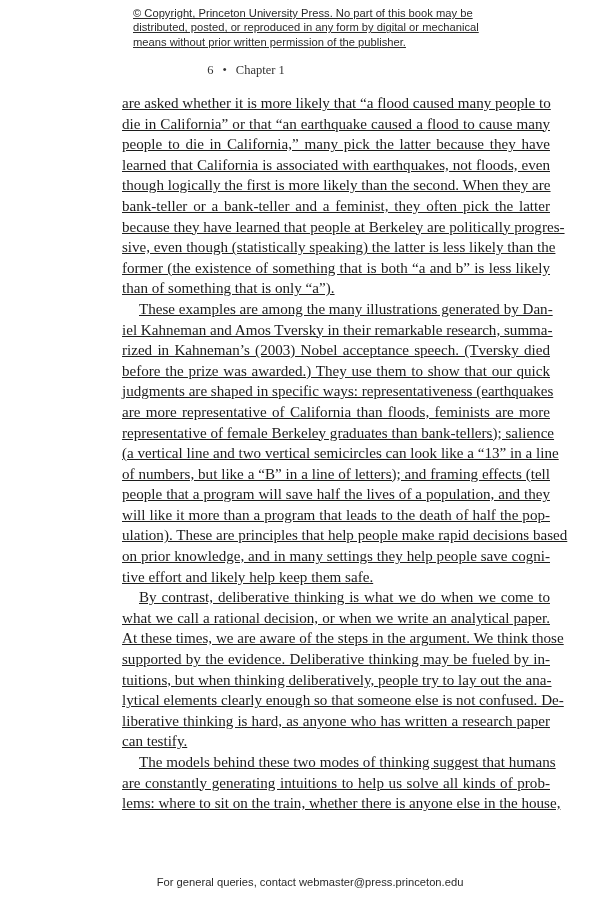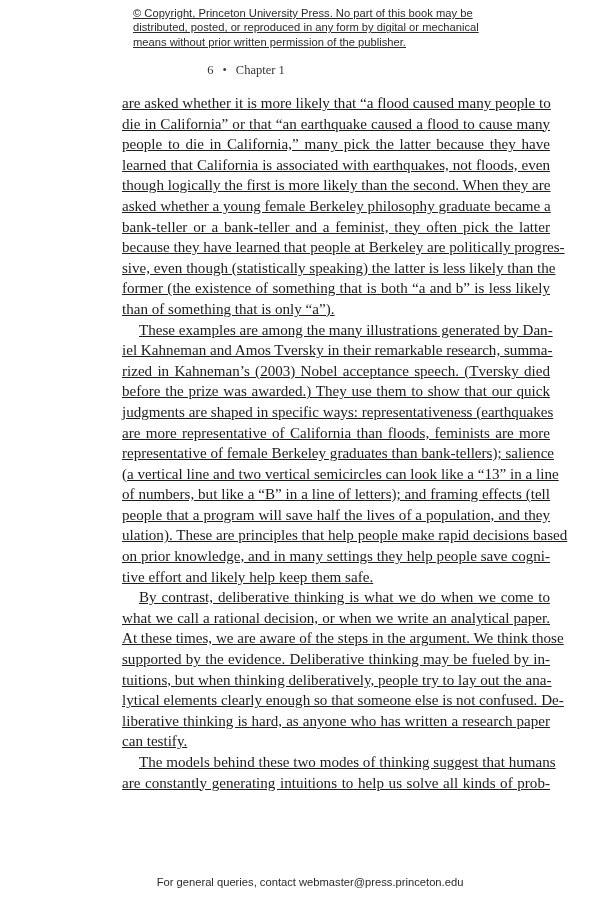--- a/index.html
+++ b/index.html
@@ -40,51 +40,52 @@
   <span>6</span><span class="bullet">•</span><span>Chapter 1</span>
 </div>
 
 <div class="body-text">
   <p>
     <span class="line">are asked whether it is more likely that “a flood caused many people to</span>
     <span class="line">die in California” or that “an earthquake caused a flood to cause many</span>
     <span class="line">people to die in California,” many pick the latter because they have</span>
     <span class="line">learned that California is associated with earthquakes, not floods, even</span>
     <span class="line">though logically the first is more likely than the second. When they are</span>
-    <span class="line">asked whether a young female Berkeley philosophy graduate became a</span>
     <span class="line">bank-teller or a bank-teller and a feminist, they often pick the latter</span>
     <span class="line">because they have learned that people at Berkeley are politically progres-</span>
     <span class="line">sive, even though (statistically speaking) the latter is less likely than the</span>
     <span class="line">former (the existence of something that is both “a and b” is less likely</span>
     <span class="line last">than of something that is only “a”).</span>
   </p>
   <p>
     <span class="line" style="padding-left:17px;box-sizing:border-box;">These examples are among the many illustrations generated by Dan-</span>
     <span class="line">iel Kahneman and Amos Tversky in their remarkable research, summa-</span>
     <span class="line">rized in Kahneman’s (2003) Nobel acceptance speech. (Tversky died</span>
     <span class="line">before the prize was awarded.) They use them to show that our quick</span>
     <span class="line">judgments are shaped in specific ways: representativeness (earthquakes</span>
     <span class="line">are more representative of California than floods, feminists are more</span>
     <span class="line">representative of female Berkeley graduates than bank-tellers); salience</span>
     <span class="line">(a vertical line and two vertical semicircles can look like a “13” in a line</span>
     <span class="line">of numbers, but like a “B” in a line of letters); and framing effects (tell</span>
     <span class="line">people that a program will save half the lives of a population, and they</span>
+    <span class="line">will like it more than a program that leads to the death of half the pop-</span>
     <span class="line">ulation). These are principles that help people make rapid decisions based</span>
     <span class="line">on prior knowledge, and in many settings they help people save cogni-</span>
     <span class="line last">tive effort and likely help keep them safe.</span>
   </p>
   <p>
     <span class="line" style="padding-left:17px;box-sizing:border-box;">By contrast, deliberative thinking is what we do when we come to</span>
     <span class="line">what we call a rational decision, or when we write an analytical paper.</span>
     <span class="line">At these times, we are aware of the steps in the argument. We think those</span>
     <span class="line">supported by the evidence. Deliberative thinking may be fueled by in-</span>
     <span class="line">tuitions, but when thinking deliberatively, people try to lay out the ana-</span>
     <span class="line">lytical elements clearly enough so that someone else is not confused. De-</span>
     <span class="line">liberative thinking is hard, as anyone who has written a research paper</span>
     <span class="line last">can testify.</span>
   </p>
   <p>
     <span class="line" style="padding-left:17px;box-sizing:border-box;">The models behind these two modes of thinking suggest that humans</span>
     <span class="line">are constantly generating intuitions to help us solve all kinds of prob-</span>
+    <span class="line">lems: where to sit on the train, whether there is anyone else in the house,</span>
   </p>
 </div>
 
 <div class="footer">For general queries, contact webmaster@press.princeton.edu</div>
 
 </body></html>

